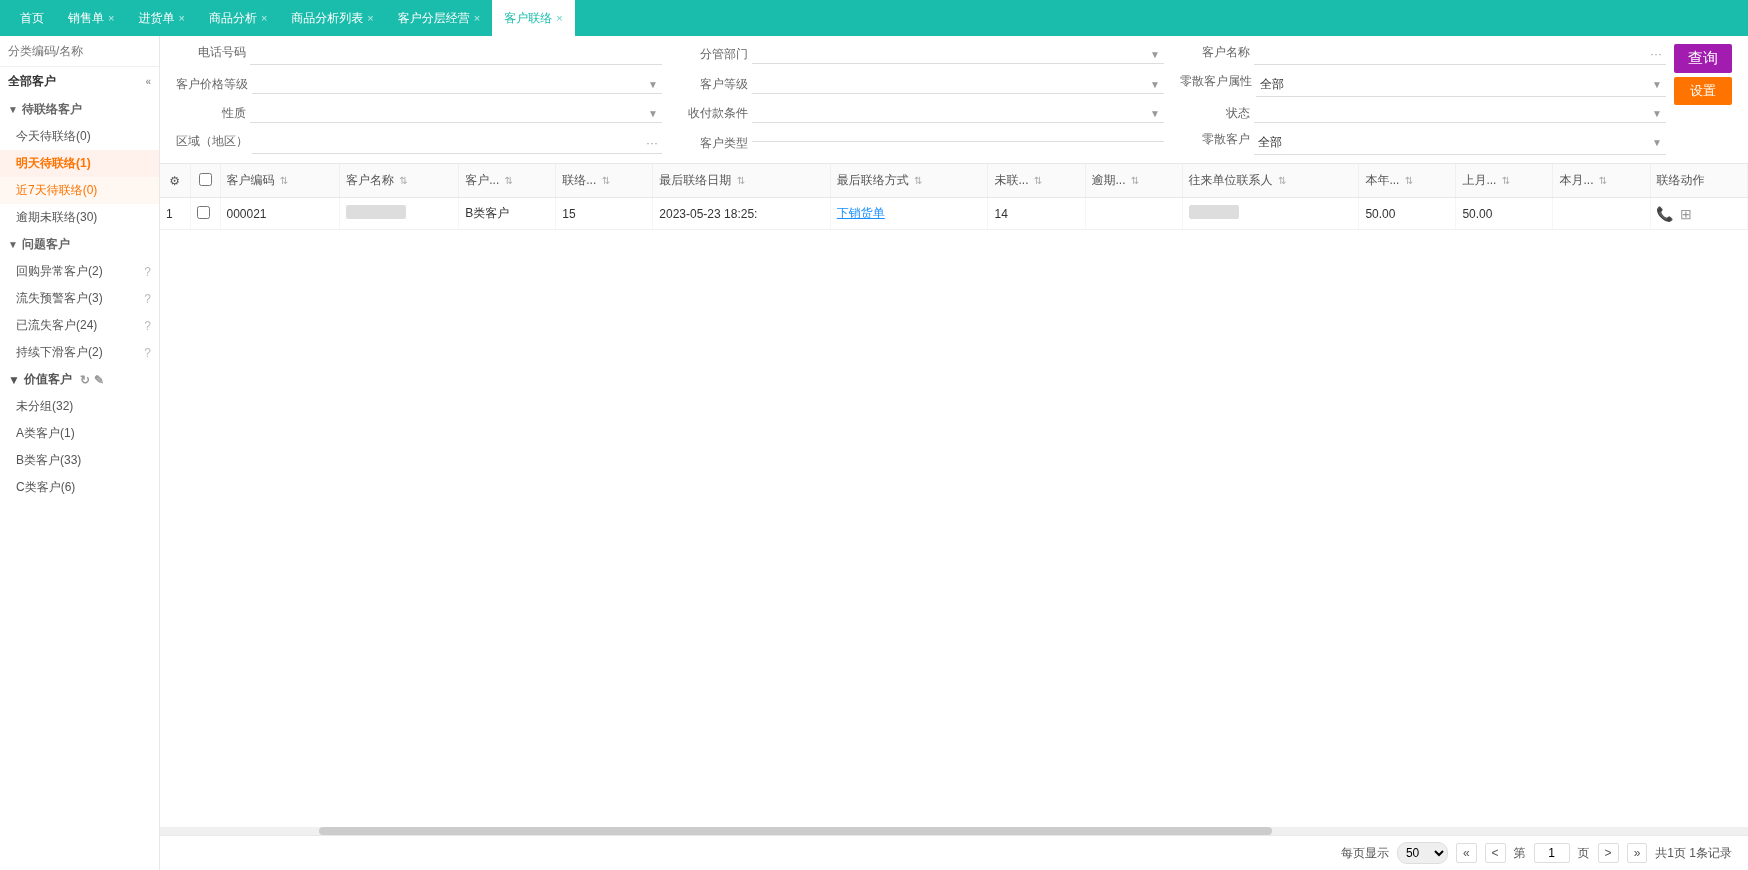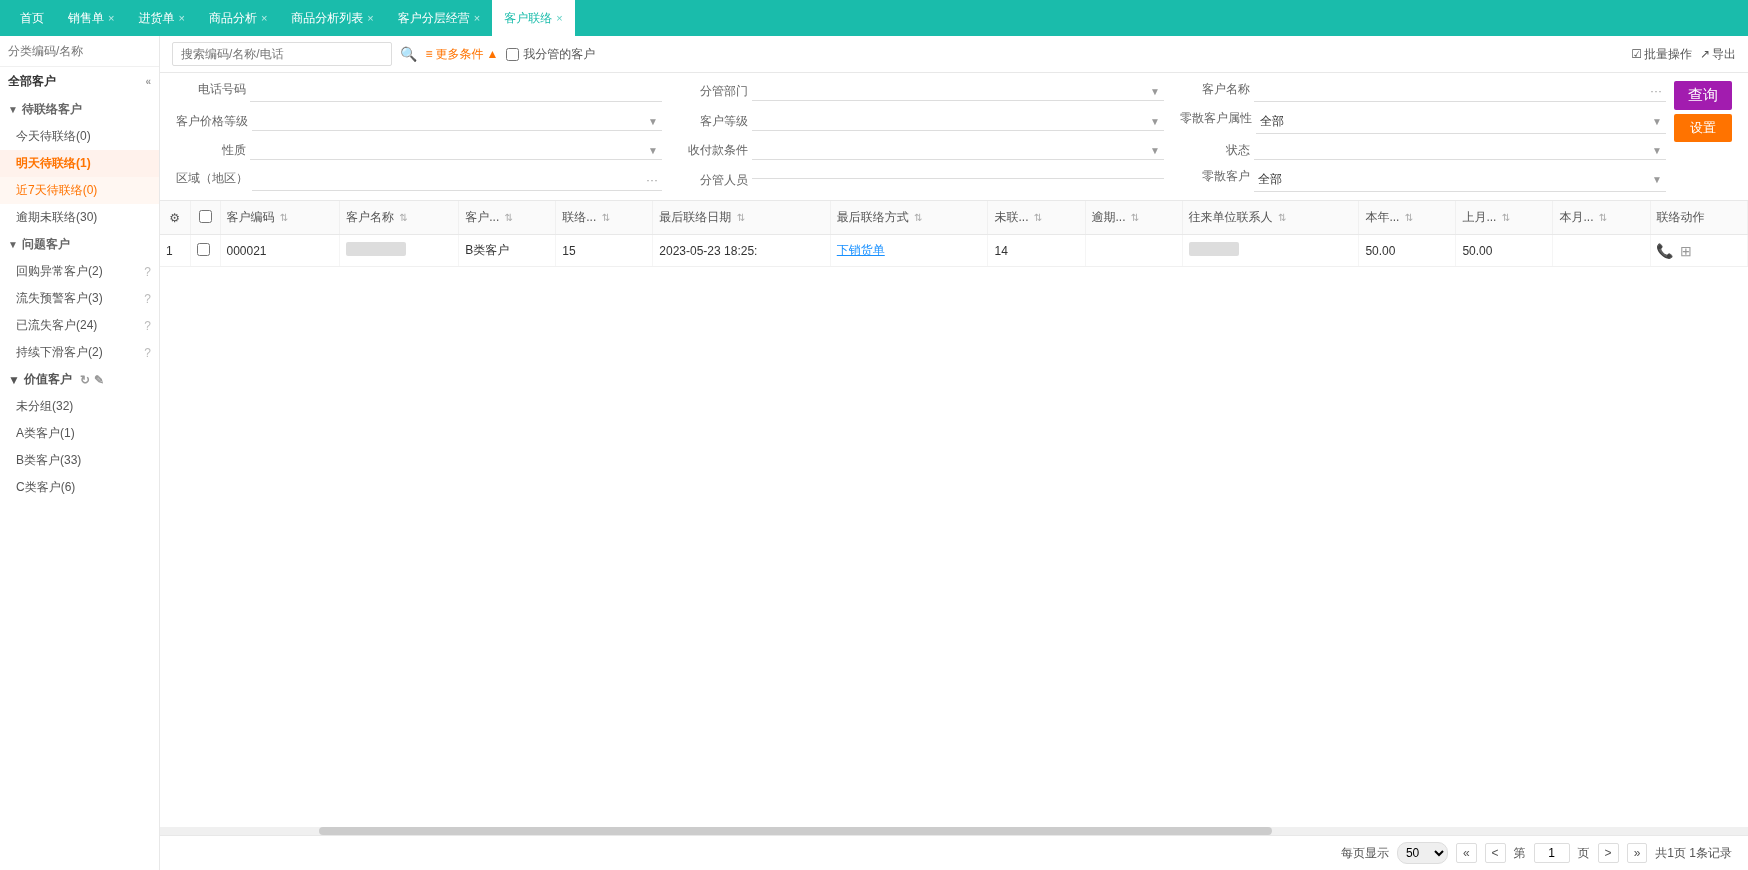--- a/index.html
+++ b/index.html
@@ -436,43 +436,20 @@
     <div class="sidebar-item">
       <span>B类客户(33)</span>
     </div>
     <div class="sidebar-item">
       <span>C类客户(6)</span>
     </div>
   </aside>
 
   <div class="content-area">
 
-    <div class="filter-bar">
-      <input class="filter-search-input" type="text" placeholder="搜索编码/名称/电话" style="">
-      <button class="filter-search-btn">🔍</button>
-      <div class="filter-more-btn">
-        <span>≡</span>
-        <span>更多条件</span>
-        <span>▲</span>
-      </div>
-      <label class="filter-checkbox-label">
-        <input type="checkbox" style="">
-        <span>我分管的客户</span>
-      </label>
-      <div class="filter-actions">
-        <div class="batch-btn">
-          <span>☑</span>
-          <span>批量操作</span>
-        </div>
-        <div class="export-btn">
-          <span>↗</span>
-          <span>导出</span>
-        </div>
-      </div>
-    </div>
 
     <div class="advanced-filter">
       <div style="display:flex; gap:8px;">
         <div style="flex:1;">
 
           <div class="filter-row">
             <div class="filter-field">
               <span class="filter-label">电话号码</span>
               <input class="filter-input" type="text" style="width: 200px;">
             </div>
@@ -542,21 +519,21 @@
 
           <div class="filter-row">
             <div class="filter-field">
               <span class="filter-label">区域（地区）</span>
               <div class="filter-select">
                 <span></span>
                 <span class="filter-dots">···</span>
               </div>
             </div>
             <div class="filter-field">
-              <span class="filter-label">分管人员</span>
+              <span class="filter-label">客户类型</span>
               <div class="filter-select">
                 <span></span>
               </div>
             </div>
             <div class="filter-field">
               <span class="filter-label">零散客户</span>
               <div class="filter-select">
                 <span>全部</span>
                 <span class="filter-select-arrow">▼</span>
               </div>

